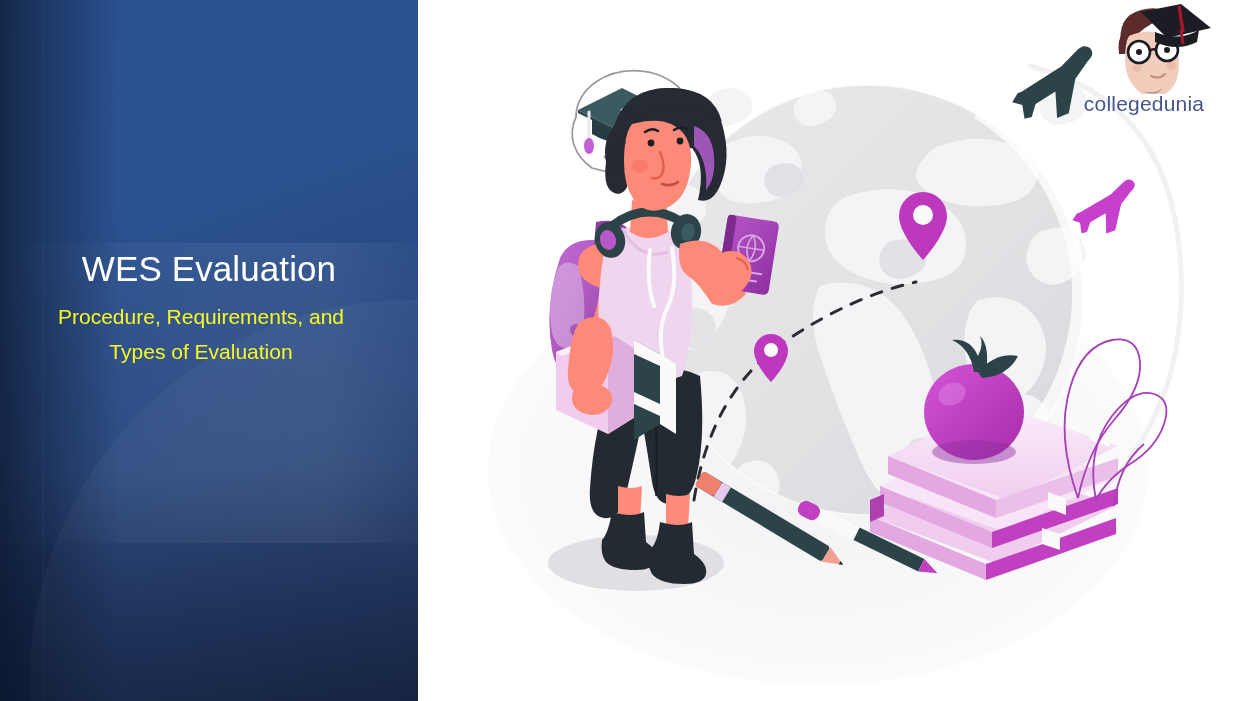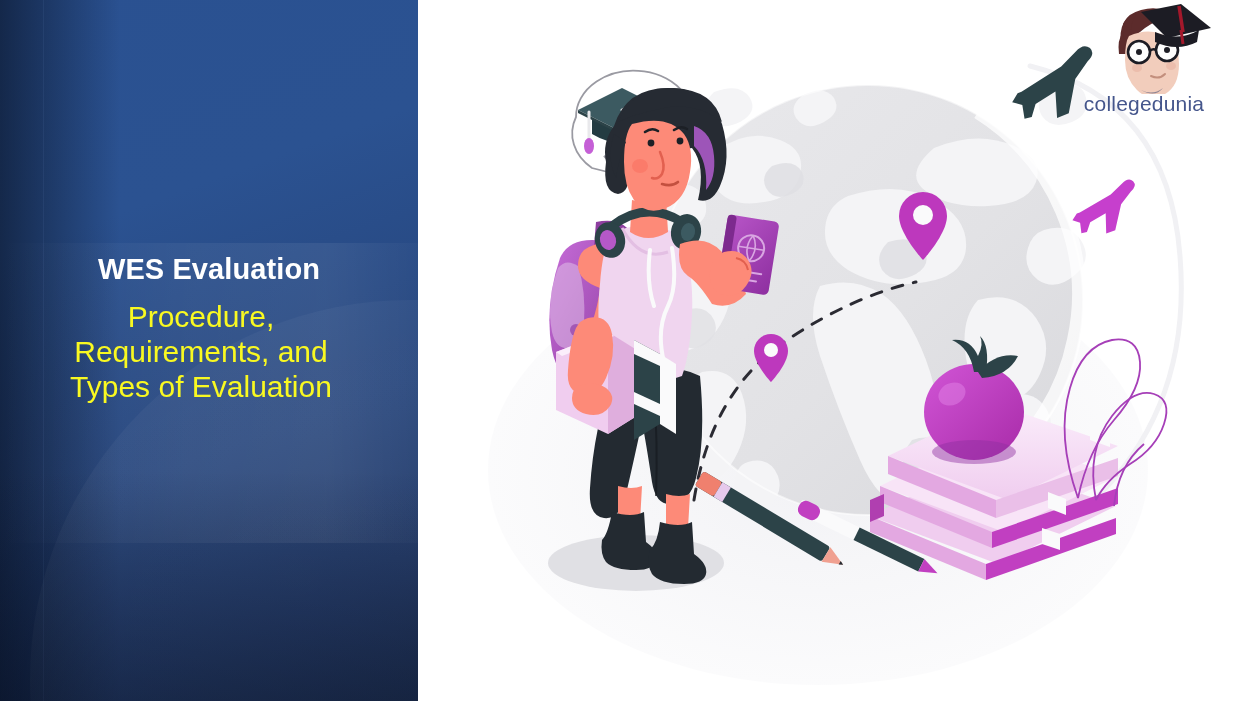--- a/index.html
+++ b/index.html
@@ -66,30 +66,30 @@
   #headline-block {
     position: absolute;
     left: 0;
     top: 247px;
     width: 418px;
     text-align: center;
     z-index: 4;
   }
   #main-title {
     color: #ffffff;
-    font-size: 29px;
-    font-weight: bold;
+    font-size: 35px;
+    font-weight: normal;
     line-height: 44px;
     letter-spacing: 0.1px;
     margin: 0;
     padding: 0 10px 0 10px;
   }
   #subtitle {
     color: #f9f921;
-    font-size: 30px;
+    font-size: 21px;
     font-weight: normal;
     line-height: 35px;
     margin: 8px 0 8px 0;
     padding: 0 72px 0 56px;
   }
 
   
   #illustration-area {
     position: absolute;
     left: 418px; top: 0;

